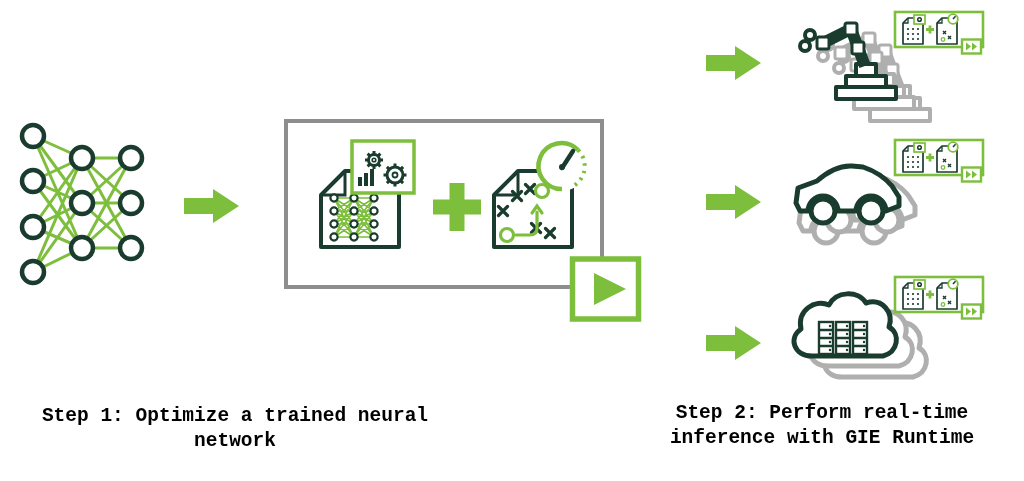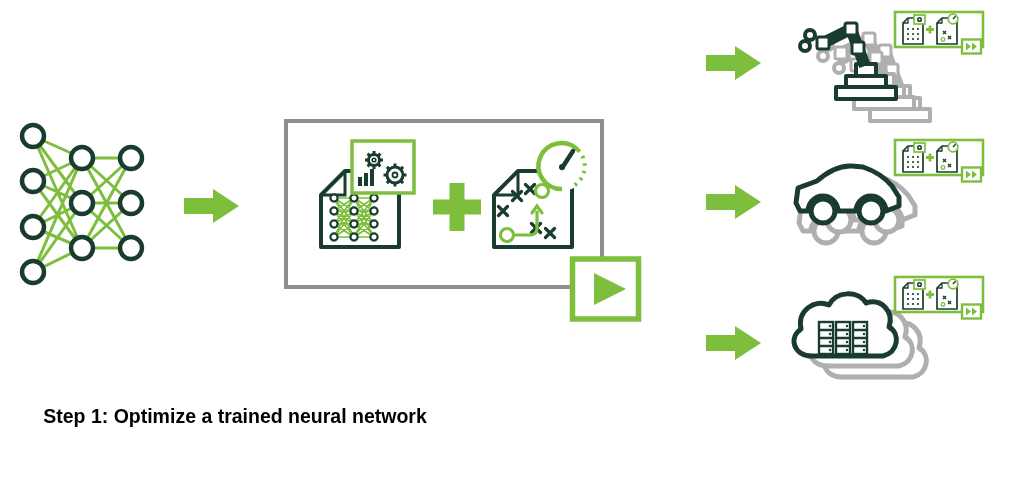--- a/index.html
+++ b/index.html
@@ -1,17 +1,17 @@
 <!DOCTYPE html>
 <html style="--accent-green: #7DBE3C; --dark-green: #1A3C2E; --box-border-gray: #8E8E8E; --shadow-gray: #AFAFAF; --text-black: #000000; --background: #FFFFFF;"><head>
 <meta charset="utf-8">
 <style>
   html,body{margin:0;padding:0;background:var(--background,#fff);}
   .canvas{position:relative;width:1024px;height:481px;background:var(--background,#fff);
-          overflow:hidden;font-family:Liberation Sans, sans-serif;}
+          overflow:hidden;font-family:Liberation Mono, monospace;}
   .caption{position:absolute;font-weight:bold;font-size:19.5px;color:var(--text-black,#000);
            text-align:center;line-height:1.3;}
   #cap1{left:28px;top:404px;width:414px;}
   #cap2{left:642px;top:401px;width:360px;}
   
   .sg{stroke:var(--accent-green);} .fg{fill:var(--accent-green);}
   .sd{stroke:var(--dark-green);}   .fd{fill:var(--dark-green);}
   .sb{stroke:var(--box-border-gray);}
   .fw{fill:#ffffff;} .fn{fill:none;}
   .ink{color:var(--dark-green);} .shadow{color:var(--shadow-gray);}
@@ -216,13 +216,14 @@
             <circle cx="864" cy="334" r="1.2"></circle>
             <circle cx="864" cy="342" r="1.2"></circle>
             <circle cx="864" cy="350" r="1.2"></circle>
       </g>
     </g>
   </g>
   <use href="#badge" transform="translate(895,277)"></use>
 </svg>
 
 <div class="caption" id="cap1">Step 1: Optimize a trained neural network</div>
+<div class="caption" id="cap2">Step 2: Perform real-time inference with GIE Runtime</div>
 </div>
 
 </body></html>

